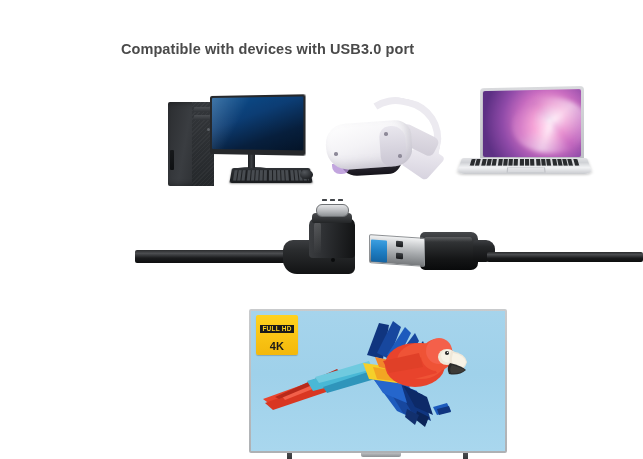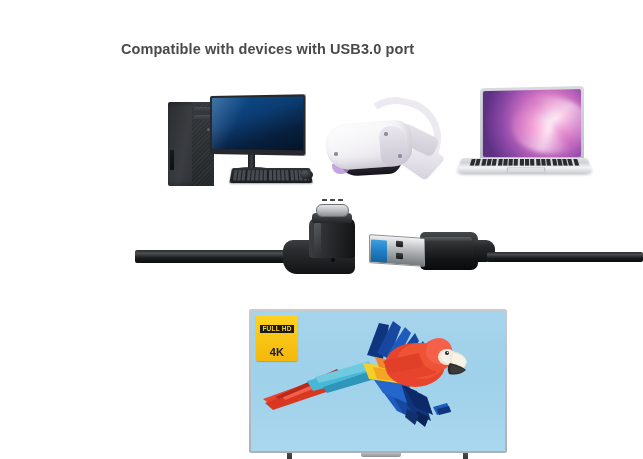--- a/index.html
+++ b/index.html
@@ -577,21 +577,21 @@
     line-height: 8px;
     padding: 0 2px;
     letter-spacing: .2px;
   }
   .badge-4k {
     display: block;
     color: #1a1a1a;
     font-size: 11px;
     font-weight: bold;
     line-height: 11px;
-    margin-top: 12px;
+    margin-top: 6px;
     letter-spacing: .3px;
   }
 
   
   .parrot {
     position: absolute;
     left: 0;
     top: 0;
     width: 100%;
     height: 100%;

